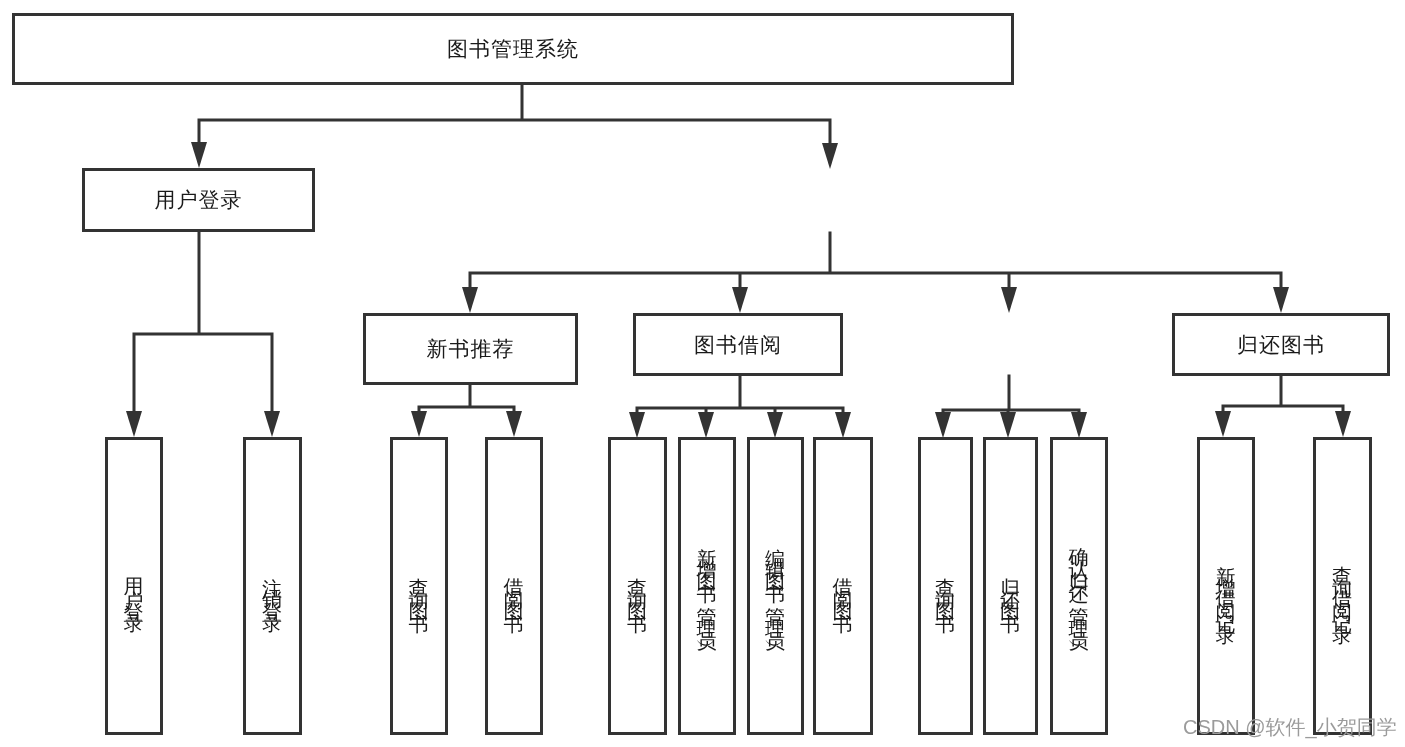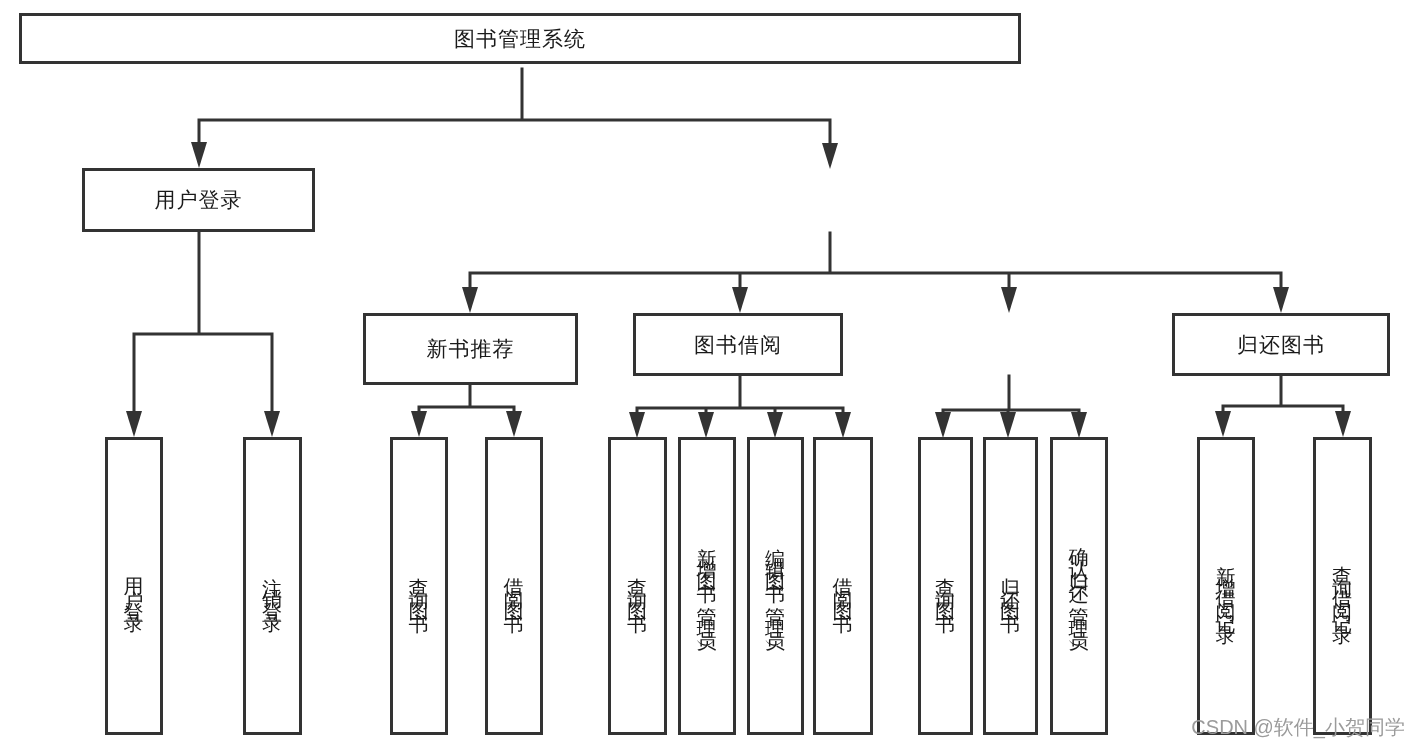--- a/index.html
+++ b/index.html
@@ -48,21 +48,20 @@
   }
   .watermark {
     position: absolute;
     left: 1183px;
     top: 714px;
     width: 222px;
     font-size: 20px;
     color: #9b9b9b;
     z-index: 5;
     white-space: nowrap;
-    text-align: right;
   }
 </style>
 </head>
 <body>
 
 <div id="canvas">
 
   <svg id="connectors" viewBox="0 0 1405 747" xmlns="http://www.w3.org/2000/svg">
     <g stroke="#333333" stroke-width="3" fill="none" stroke-linecap="square">
       <path d="M522 69 V120 M199 120 H830 M199 120 V152 M830 120 V153"></path>
@@ -89,21 +88,21 @@
       <polygon points="767,412 783,412 775,438"></polygon>
       <polygon points="835,412 851,412 843,438"></polygon>
       <polygon points="935,412 951,412 943,438"></polygon>
       <polygon points="1000,412 1016,412 1008,438"></polygon>
       <polygon points="1071,412 1087,412 1079,438"></polygon>
       <polygon points="1215,411 1231,411 1223,437"></polygon>
       <polygon points="1335,411 1351,411 1343,437"></polygon>
     </g>
   </svg>
 
-  <div class="node hbox" style="left:19px;top:13px;width:1002px;height:51px">
+  <div class="node hbox" style="left:12px;top:13px;width:1002px;height:72px">
     <span>图书管理系统</span>
   </div>
 
   <div class="node hbox" style="left:82px;top:168px;width:233px;height:64px">
     <span>用户登录</span>
   </div>
 
   <div class="node hbox" style="left:363px;top:313px;width:215px;height:72px">
     <span>新书推荐</span>
   </div>

